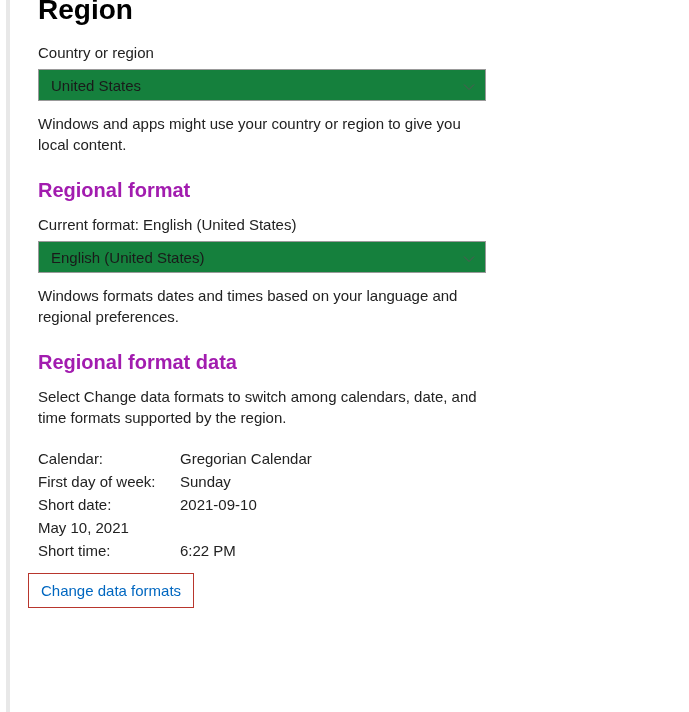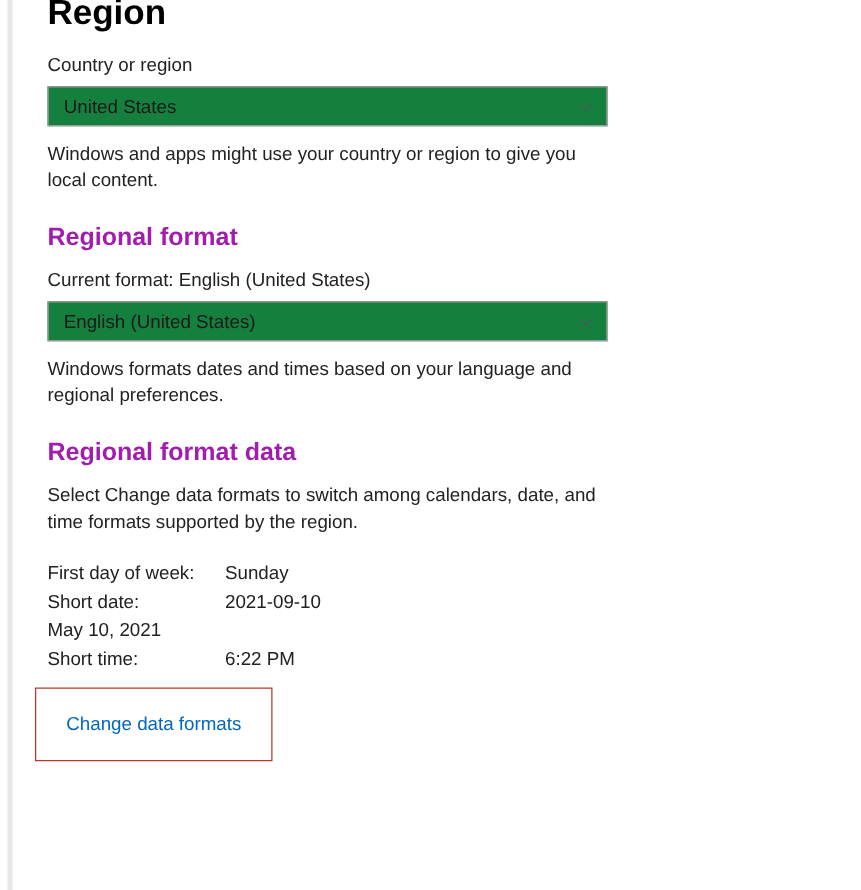--- a/index.html
+++ b/index.html
@@ -95,21 +95,21 @@
       cursor: pointer;
       padding: 8px 12px;
       margin-top: 6px;
       margin-left: -10px;
     }
     .highlight-box {
       border: 1px solid #b8362d;
       display: inline-block;
       margin-top: 8px;
       margin-left: -10px;
-      padding: 12px;
+      padding: 0;
     }
     .highlight-box .link-button {
       margin: 0;
     }
   </style>
 </head>
 <body>
 
 <div class="left-edge"></div>
 
@@ -144,20 +144,24 @@
   </div>
 
   <p class="desc-text">Windows formats dates and times based on your language and regional preferences.</p>
 
   <h2 class="section-title">Regional format data</h2>
 
   <p class="desc-text" style="margin-top:8px;">Select Change data formats to switch among calendars, date, and time formats supported by the region.</p>
 
   <div class="format-table">
     <div class="format-row">
+      <div class="format-key">Calendar:</div>
+      <div class="format-val">Gregorian Calendar</div>
+    </div>
+    <div class="format-row">
       <div class="format-key">First day of week:</div>
       <div class="format-val">Sunday</div>
     </div>
     <div class="format-row">
       <div class="format-key">Short date:</div>
       <div class="format-val">2021-09-10</div>
     </div>
     <div class="format-row">
       <div class="format-val">May 10, 2021</div>
     </div>

